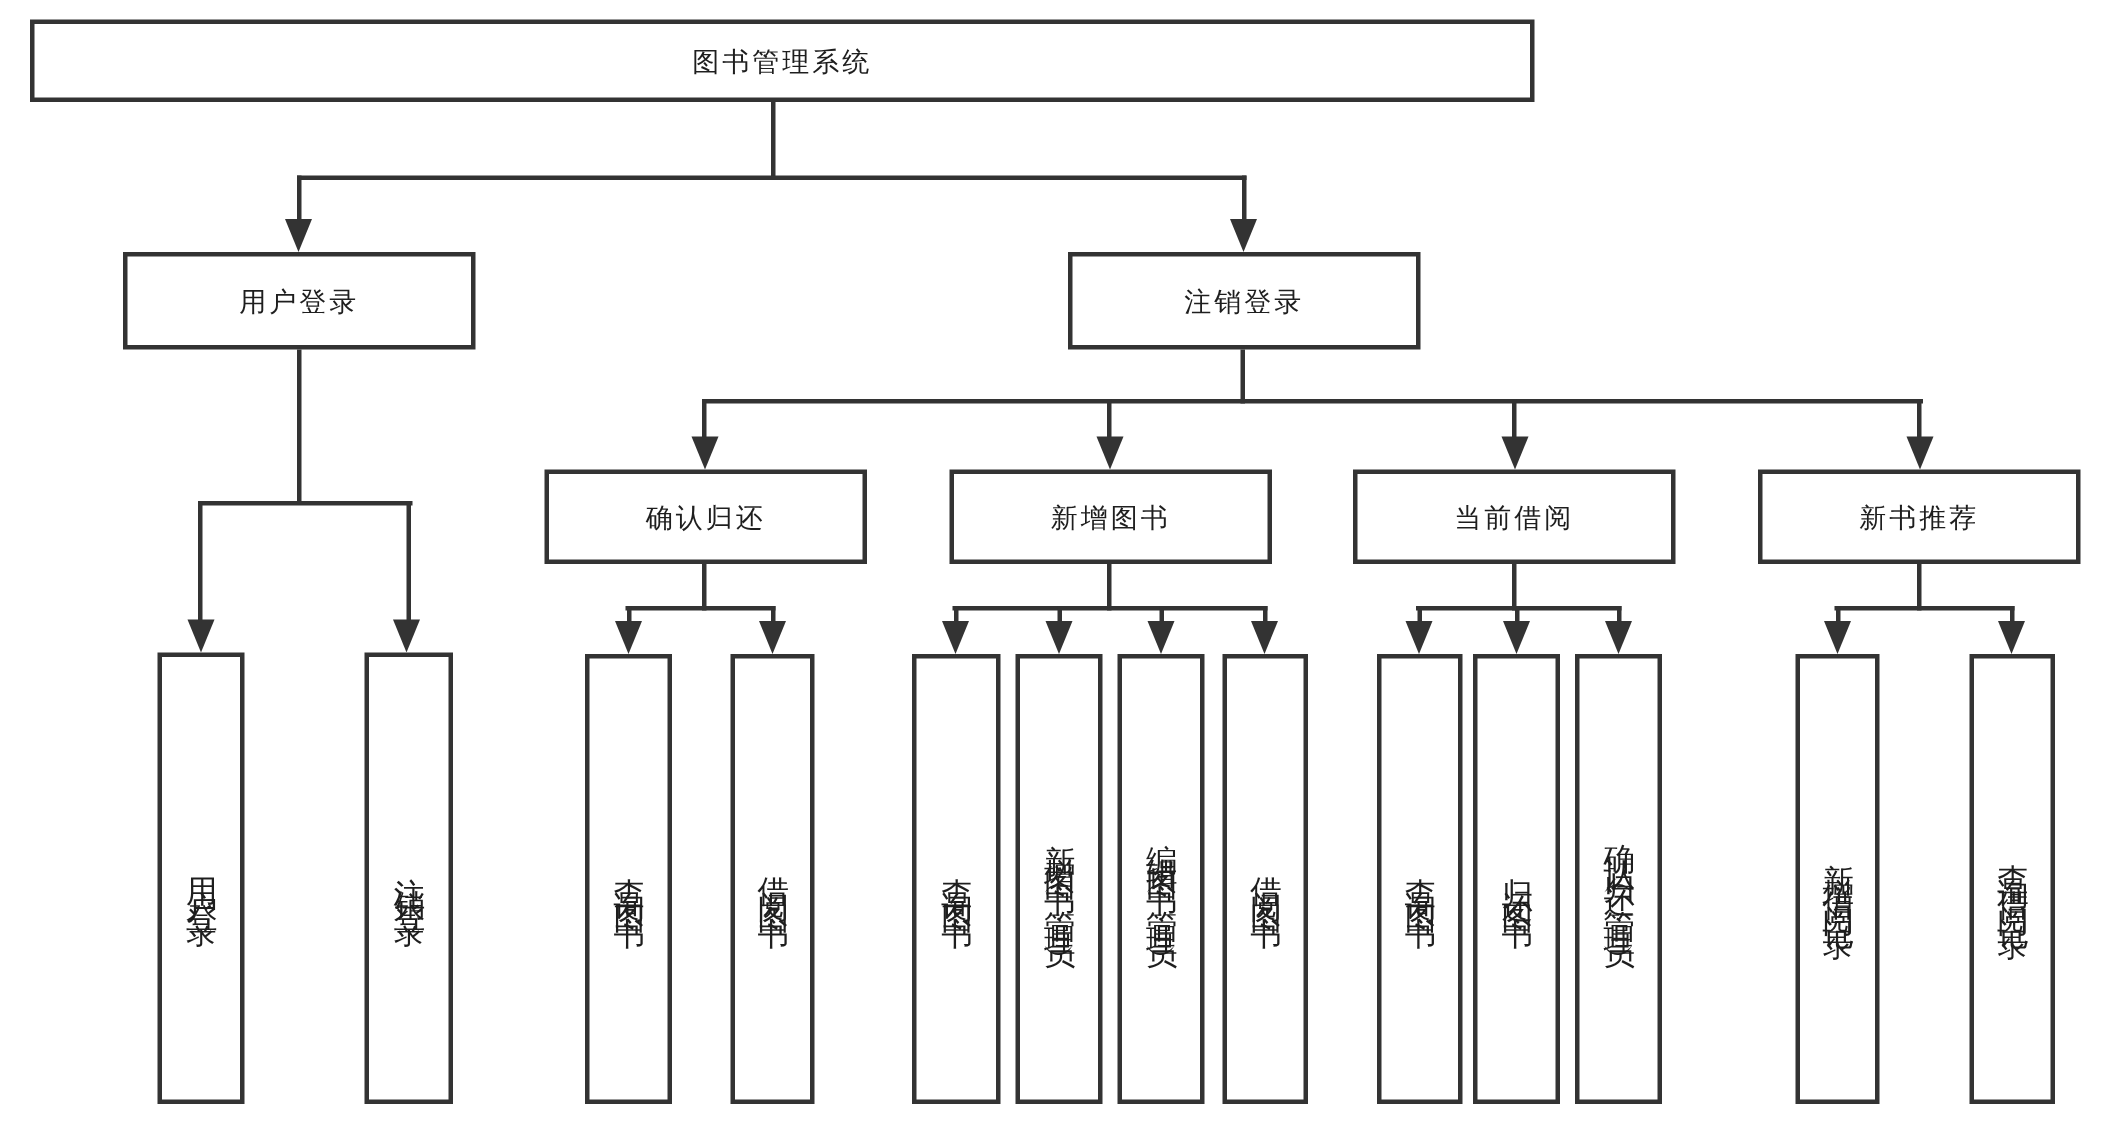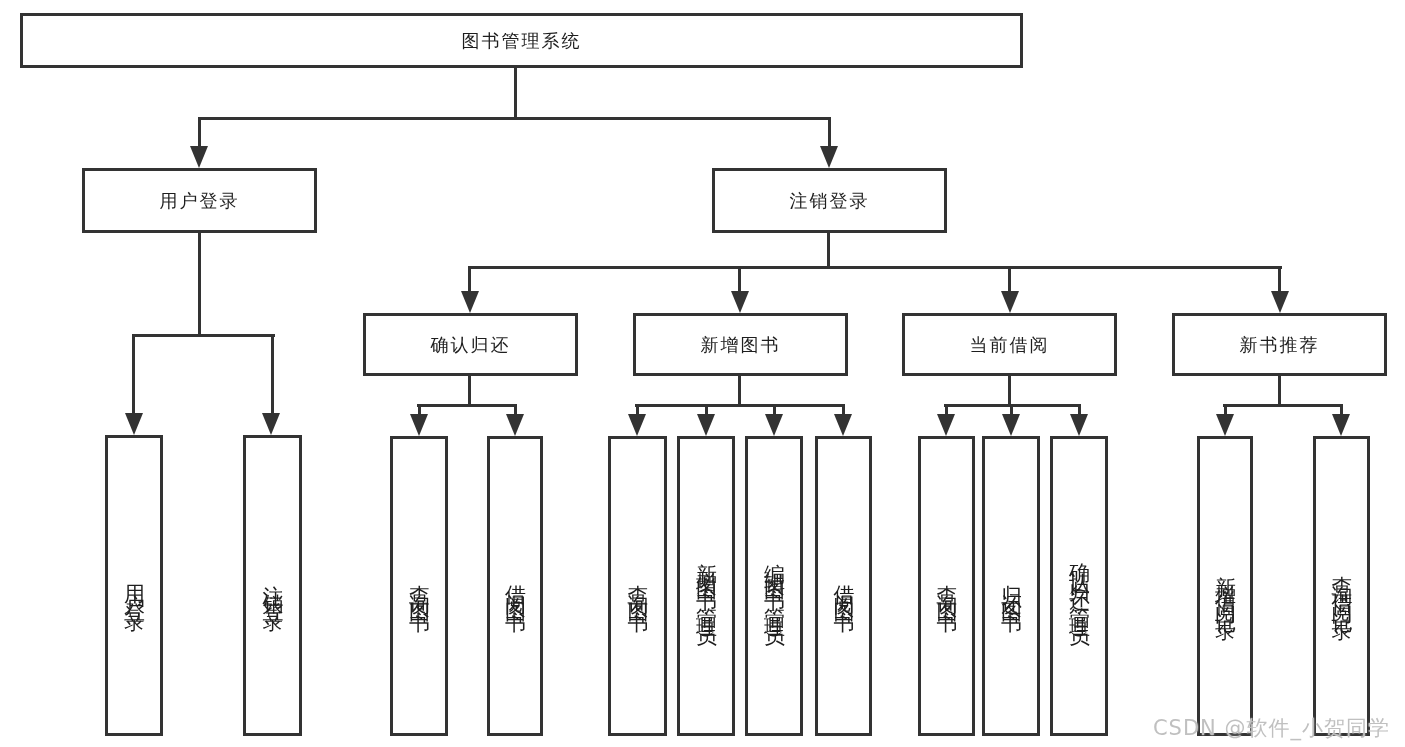--- a/index.html
+++ b/index.html
@@ -146,15 +146,14 @@
   <div class="box box-v" style="left:745px;top:436px;width:58px;height:300px">编辑图书（管理员）</div>
   <div class="box box-v" style="left:815px;top:436px;width:57px;height:300px">借阅图书</div>
 
   <div class="box box-v" style="left:918px;top:436px;width:57px;height:300px">查询图书</div>
   <div class="box box-v" style="left:982px;top:436px;width:58px;height:300px">归还图书</div>
   <div class="box box-v" style="left:1050px;top:436px;width:58px;height:300px">确认归还（管理员）</div>
 
   <div class="box box-v" style="left:1197px;top:436px;width:56px;height:300px">新增借阅记录</div>
   <div class="box box-v" style="left:1313px;top:436px;width:57px;height:300px">查询借阅记录</div>
 
-  <div class="watermark">CSDN @软件_小贺同学</div>
 
 </div>
 
 </body></html>

